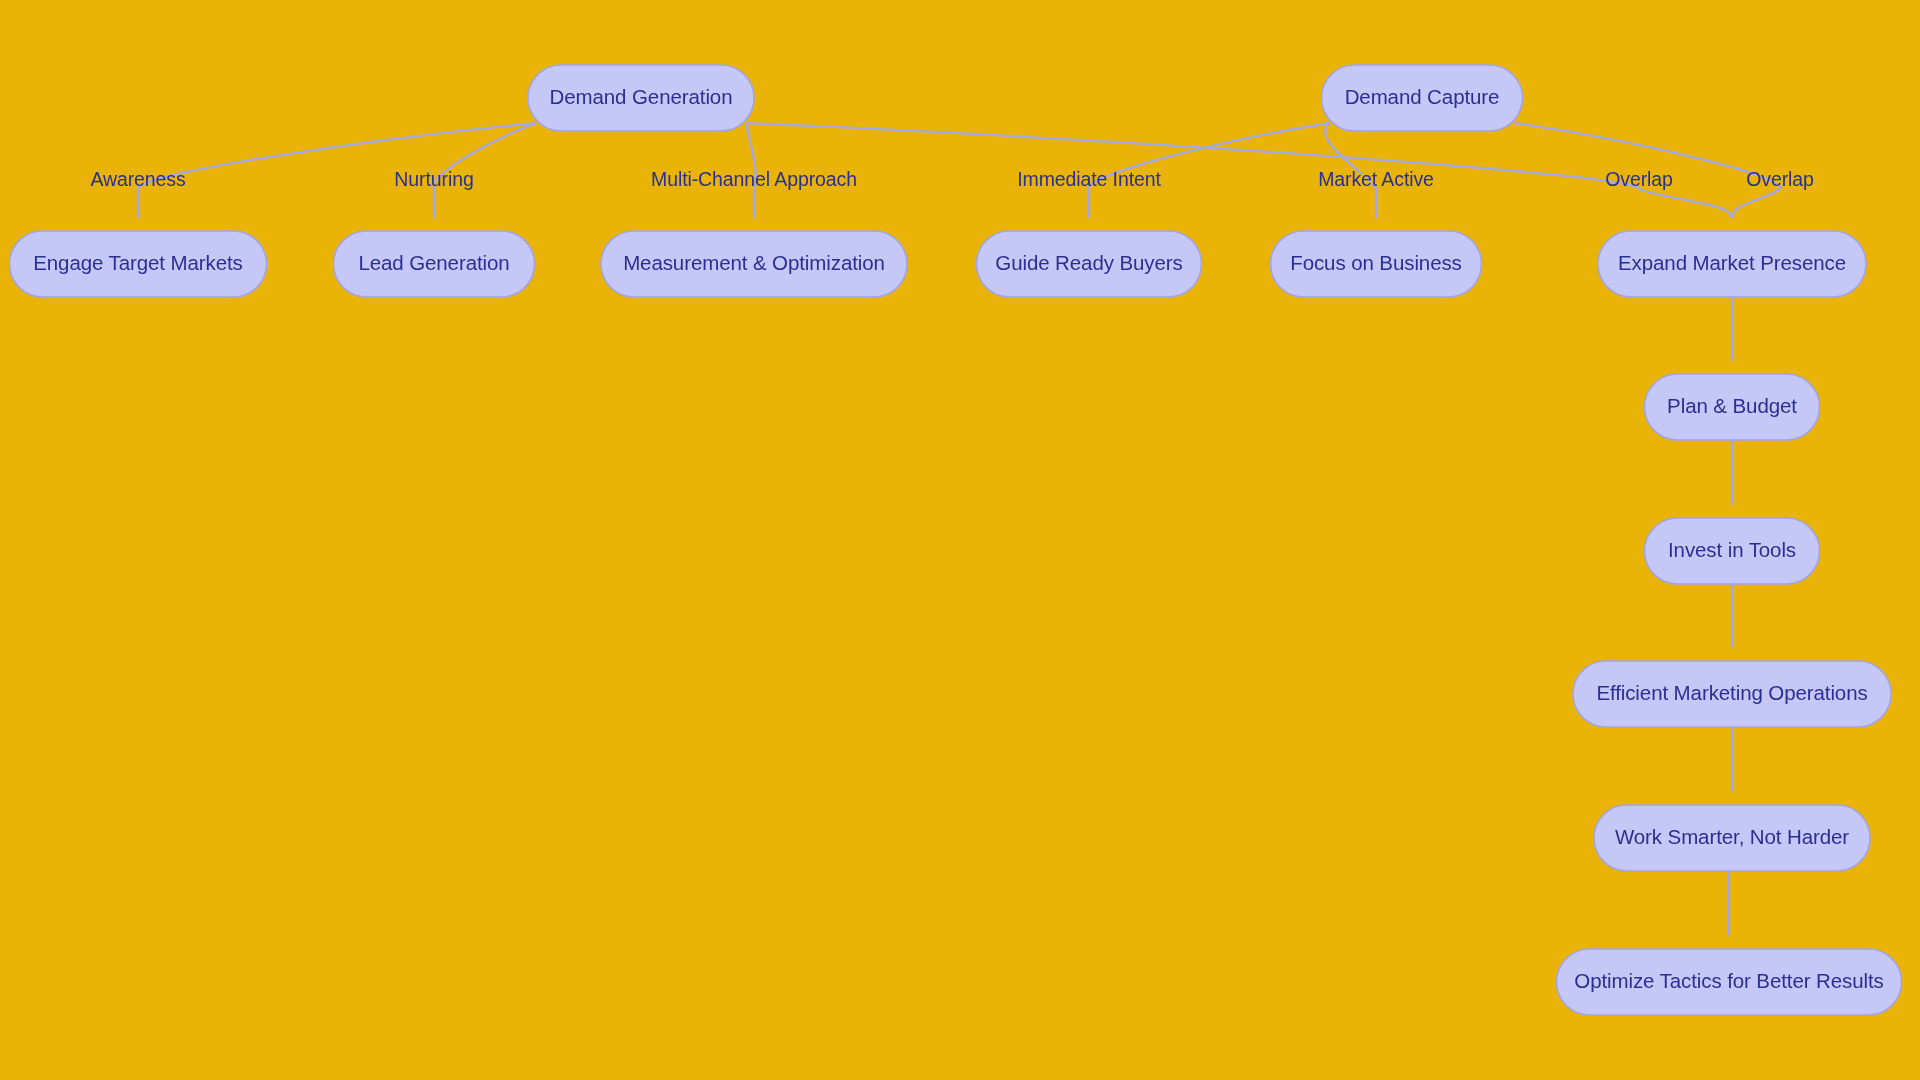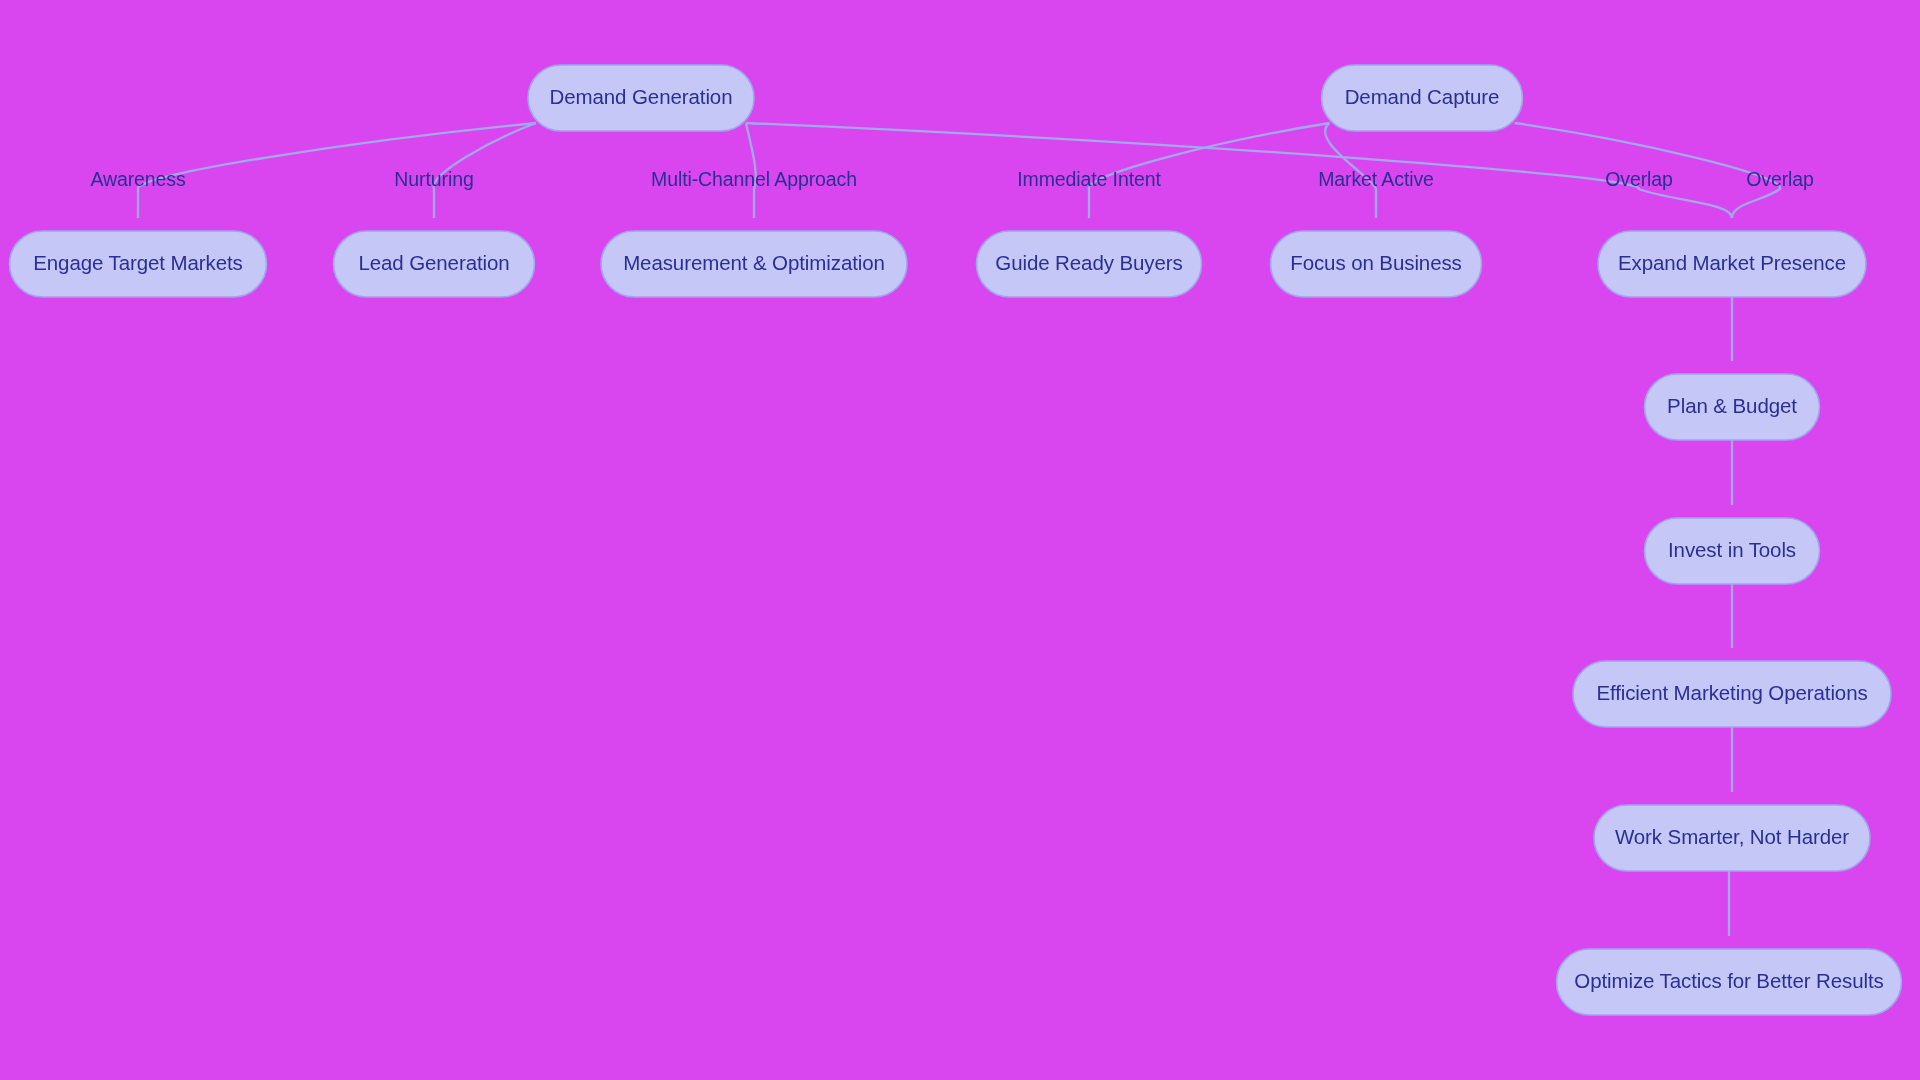--- a/index.html
+++ b/index.html
@@ -10,21 +10,21 @@
   body {
     width: 1920px;
     height: 1080px;
     overflow: hidden;
     font-family: "Liberation Sans", sans-serif;
   }
   #flowchart-root {
     position: relative;
     width: 1920px;
     height: 1080px;
-    background: #d946ef;
+    background: #eab308;
   }
   svg.flow-canvas {
     display: block;
     width: 1920px;
     height: 1080px;
   }
   .node-shape {
     fill: #c5c8f7;
     stroke: #a0a4ec;
     stroke-width: 1.6;

